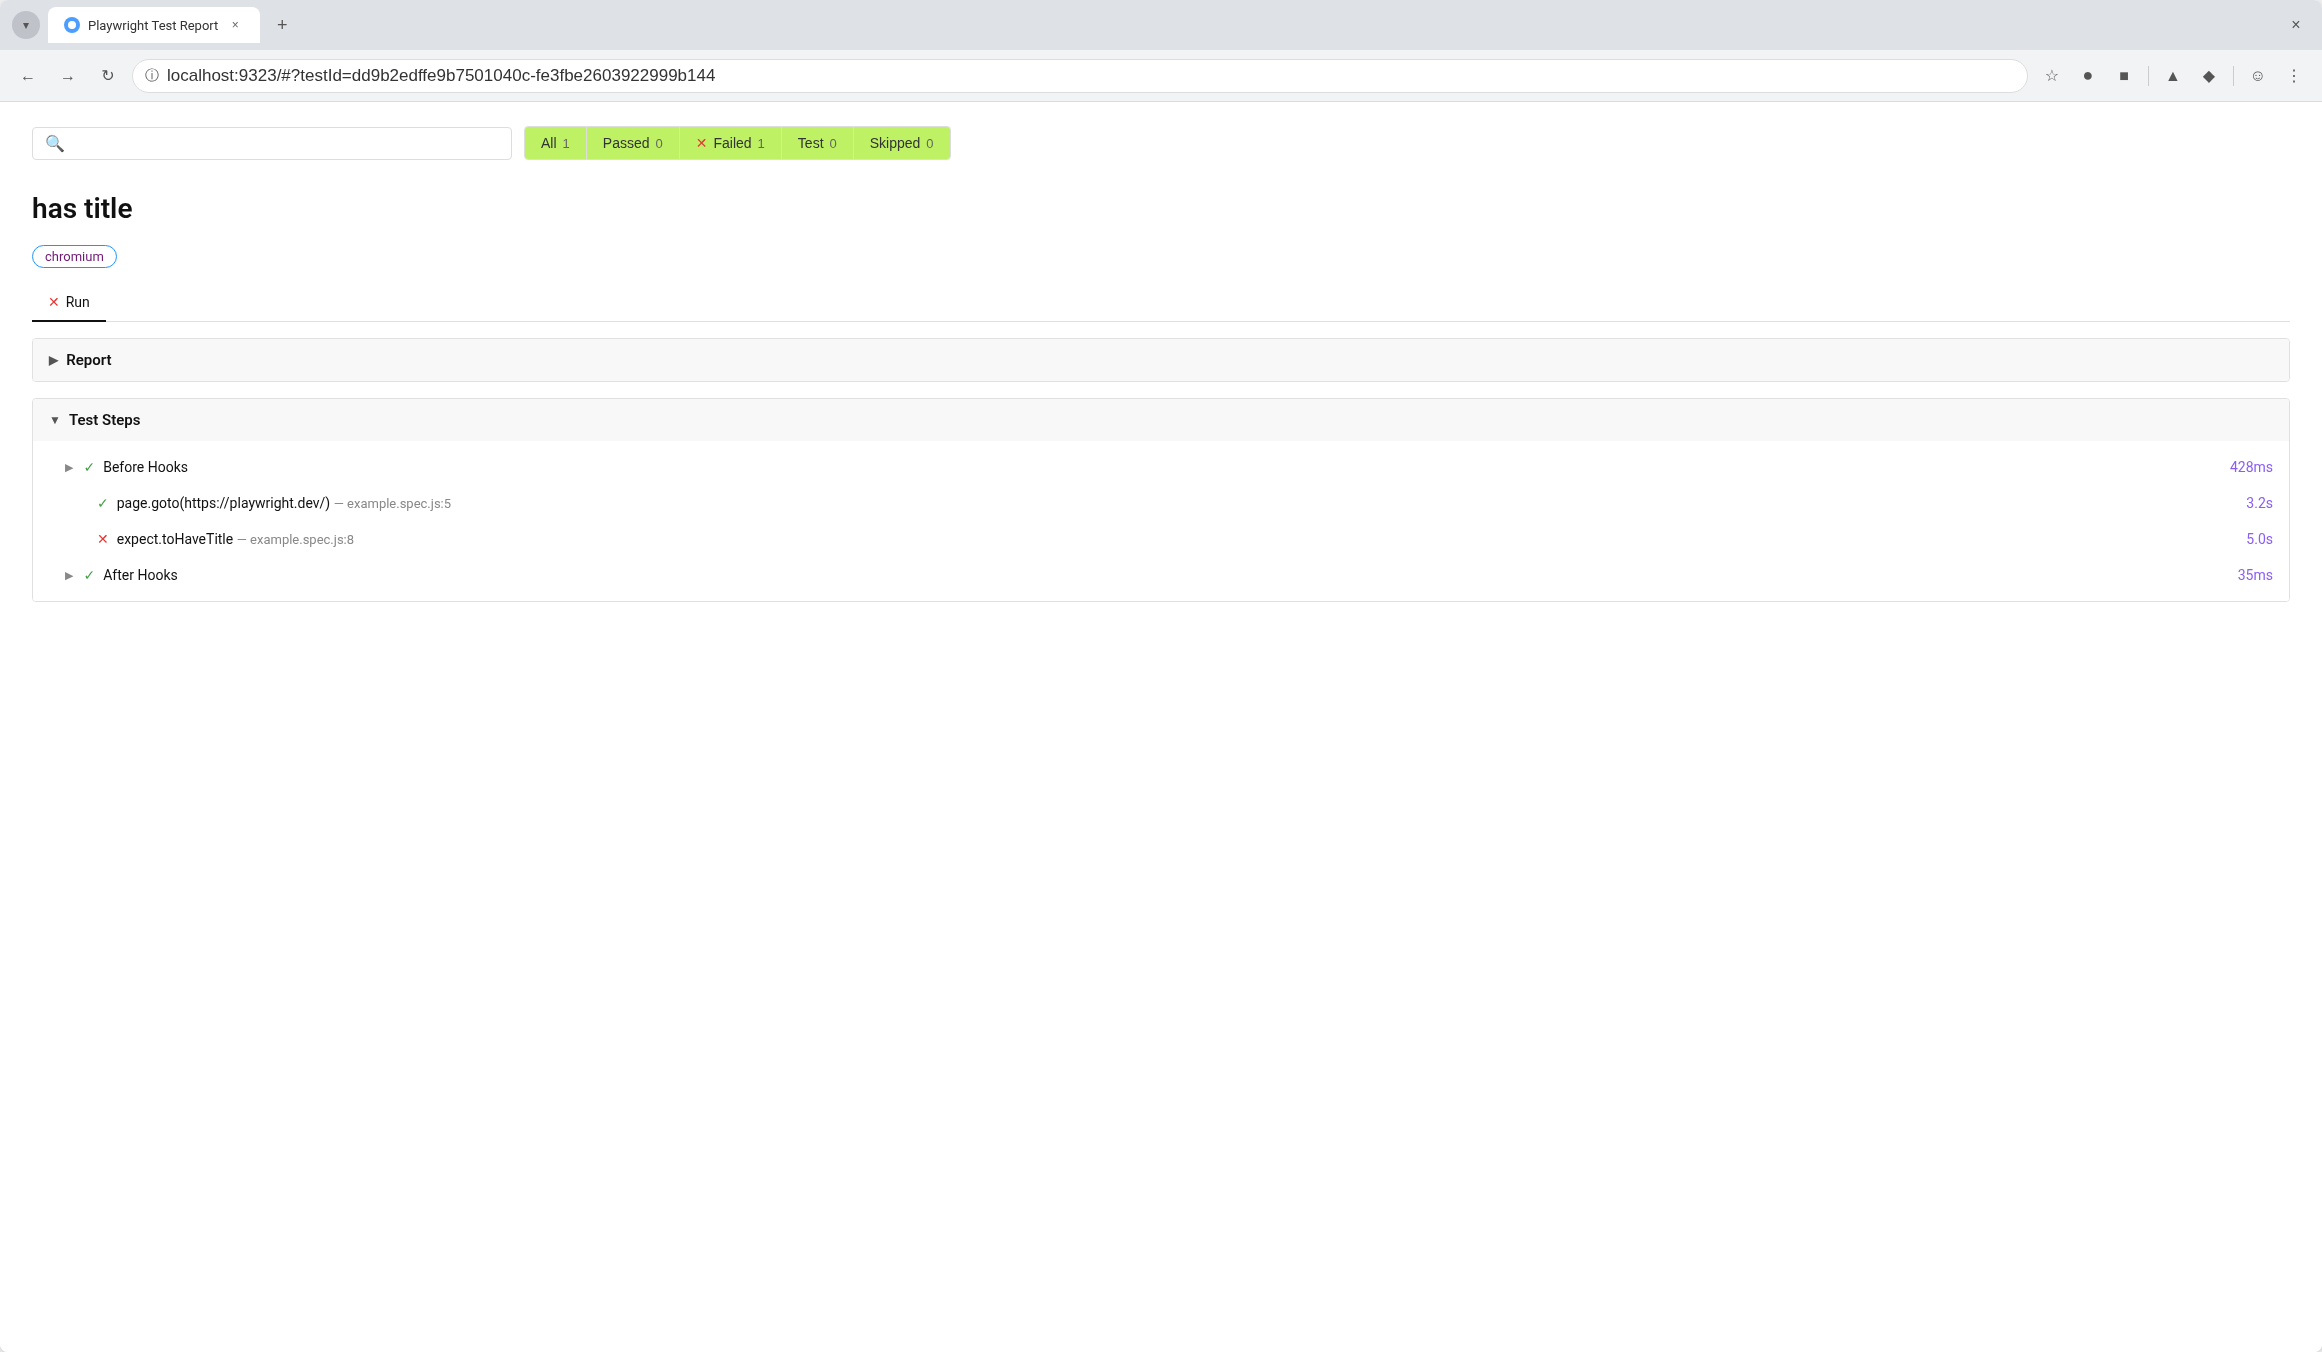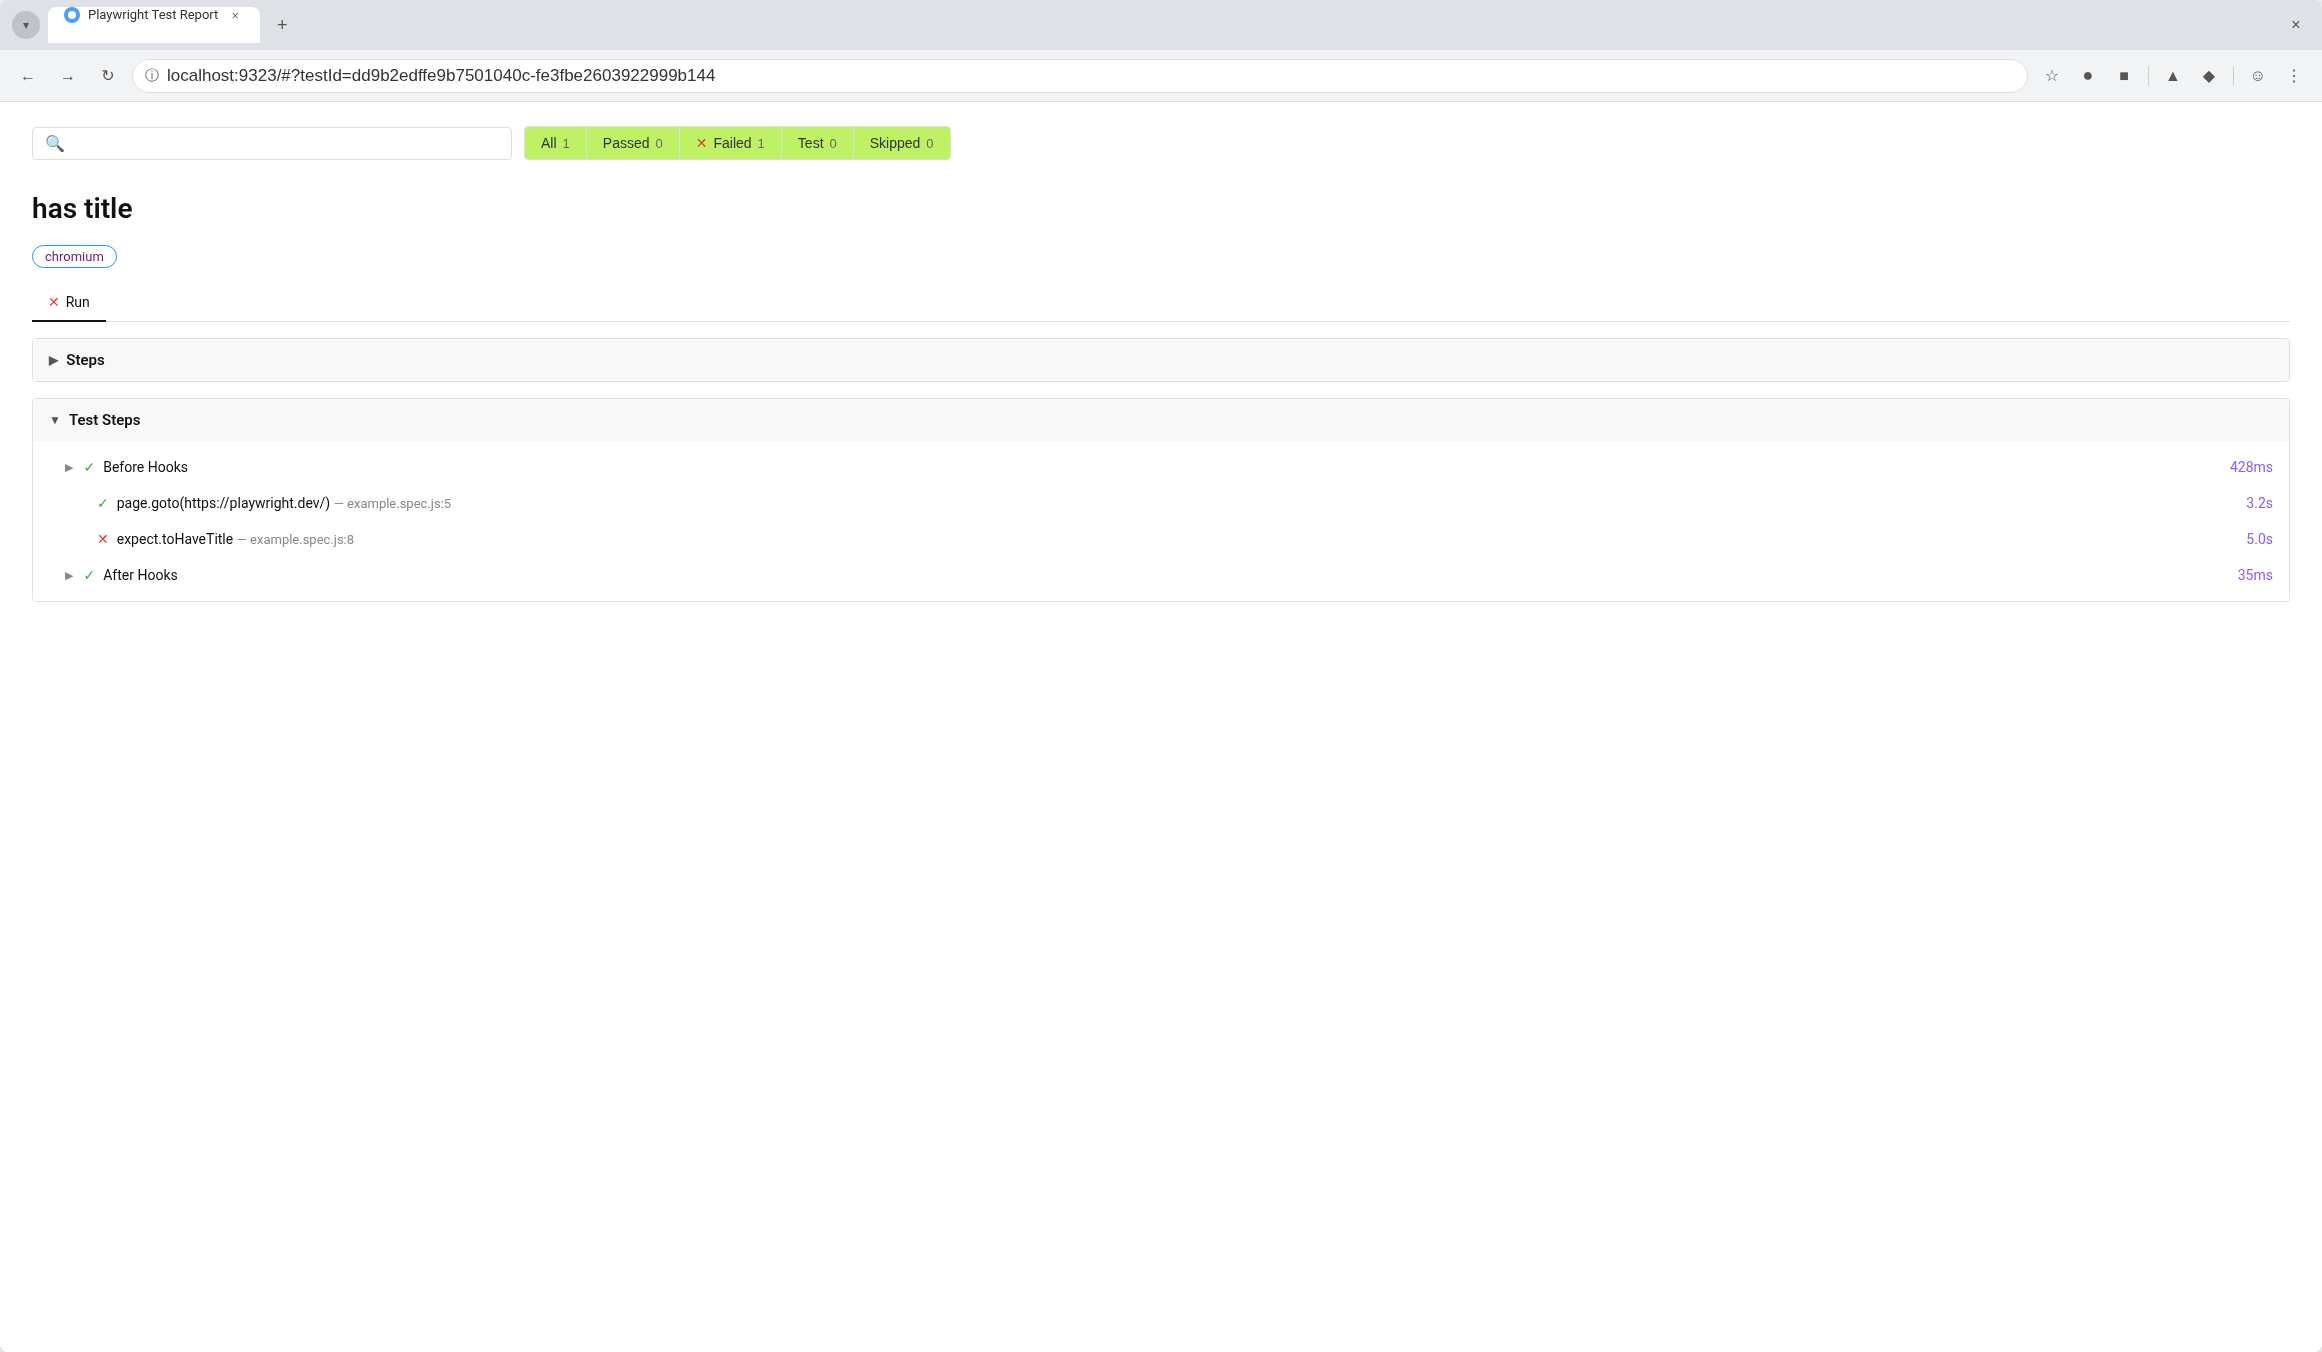--- a/index.html
+++ b/index.html
@@ -32,21 +32,21 @@
       cursor: pointer;
       display: flex; align-items: center; justify-content: center;
       font-size: 12px; color: #555;
     }
 
     .browser-tab {
       background: #fff;
       border-radius: 8px 8px 0 0;
       padding: 0 16px;
       height: 36px;
-      display: flex; gap: 8px;
+      display: flex; align-items: center; gap: 8px;
       font-size: 13px;
       color: #333;
       min-width: 200px;
       position: relative;
     }
 
     .tab-favicon {
       width: 16px; height: 16px;
       background: #4b9eff;
       border-radius: 50%;
@@ -420,21 +420,21 @@
     <div class="test-tabs">
       <div class="test-tab active">
         <span class="test-tab-fail-icon">✕</span>
         <span>Run</span>
       </div>
     </div>
 
     <div class="section-panel">
       <div class="section-header">
         <span class="chevron-icon">▶</span>
-        <span>Steps</span>
+        <span>Report</span>
       </div>
     </div>
 
     <div class="section-panel">
       <div class="section-header">
         <span class="chevron-icon">▼</span>
         <span>Test Steps</span>
       </div>
 
       <div class="steps-content">

